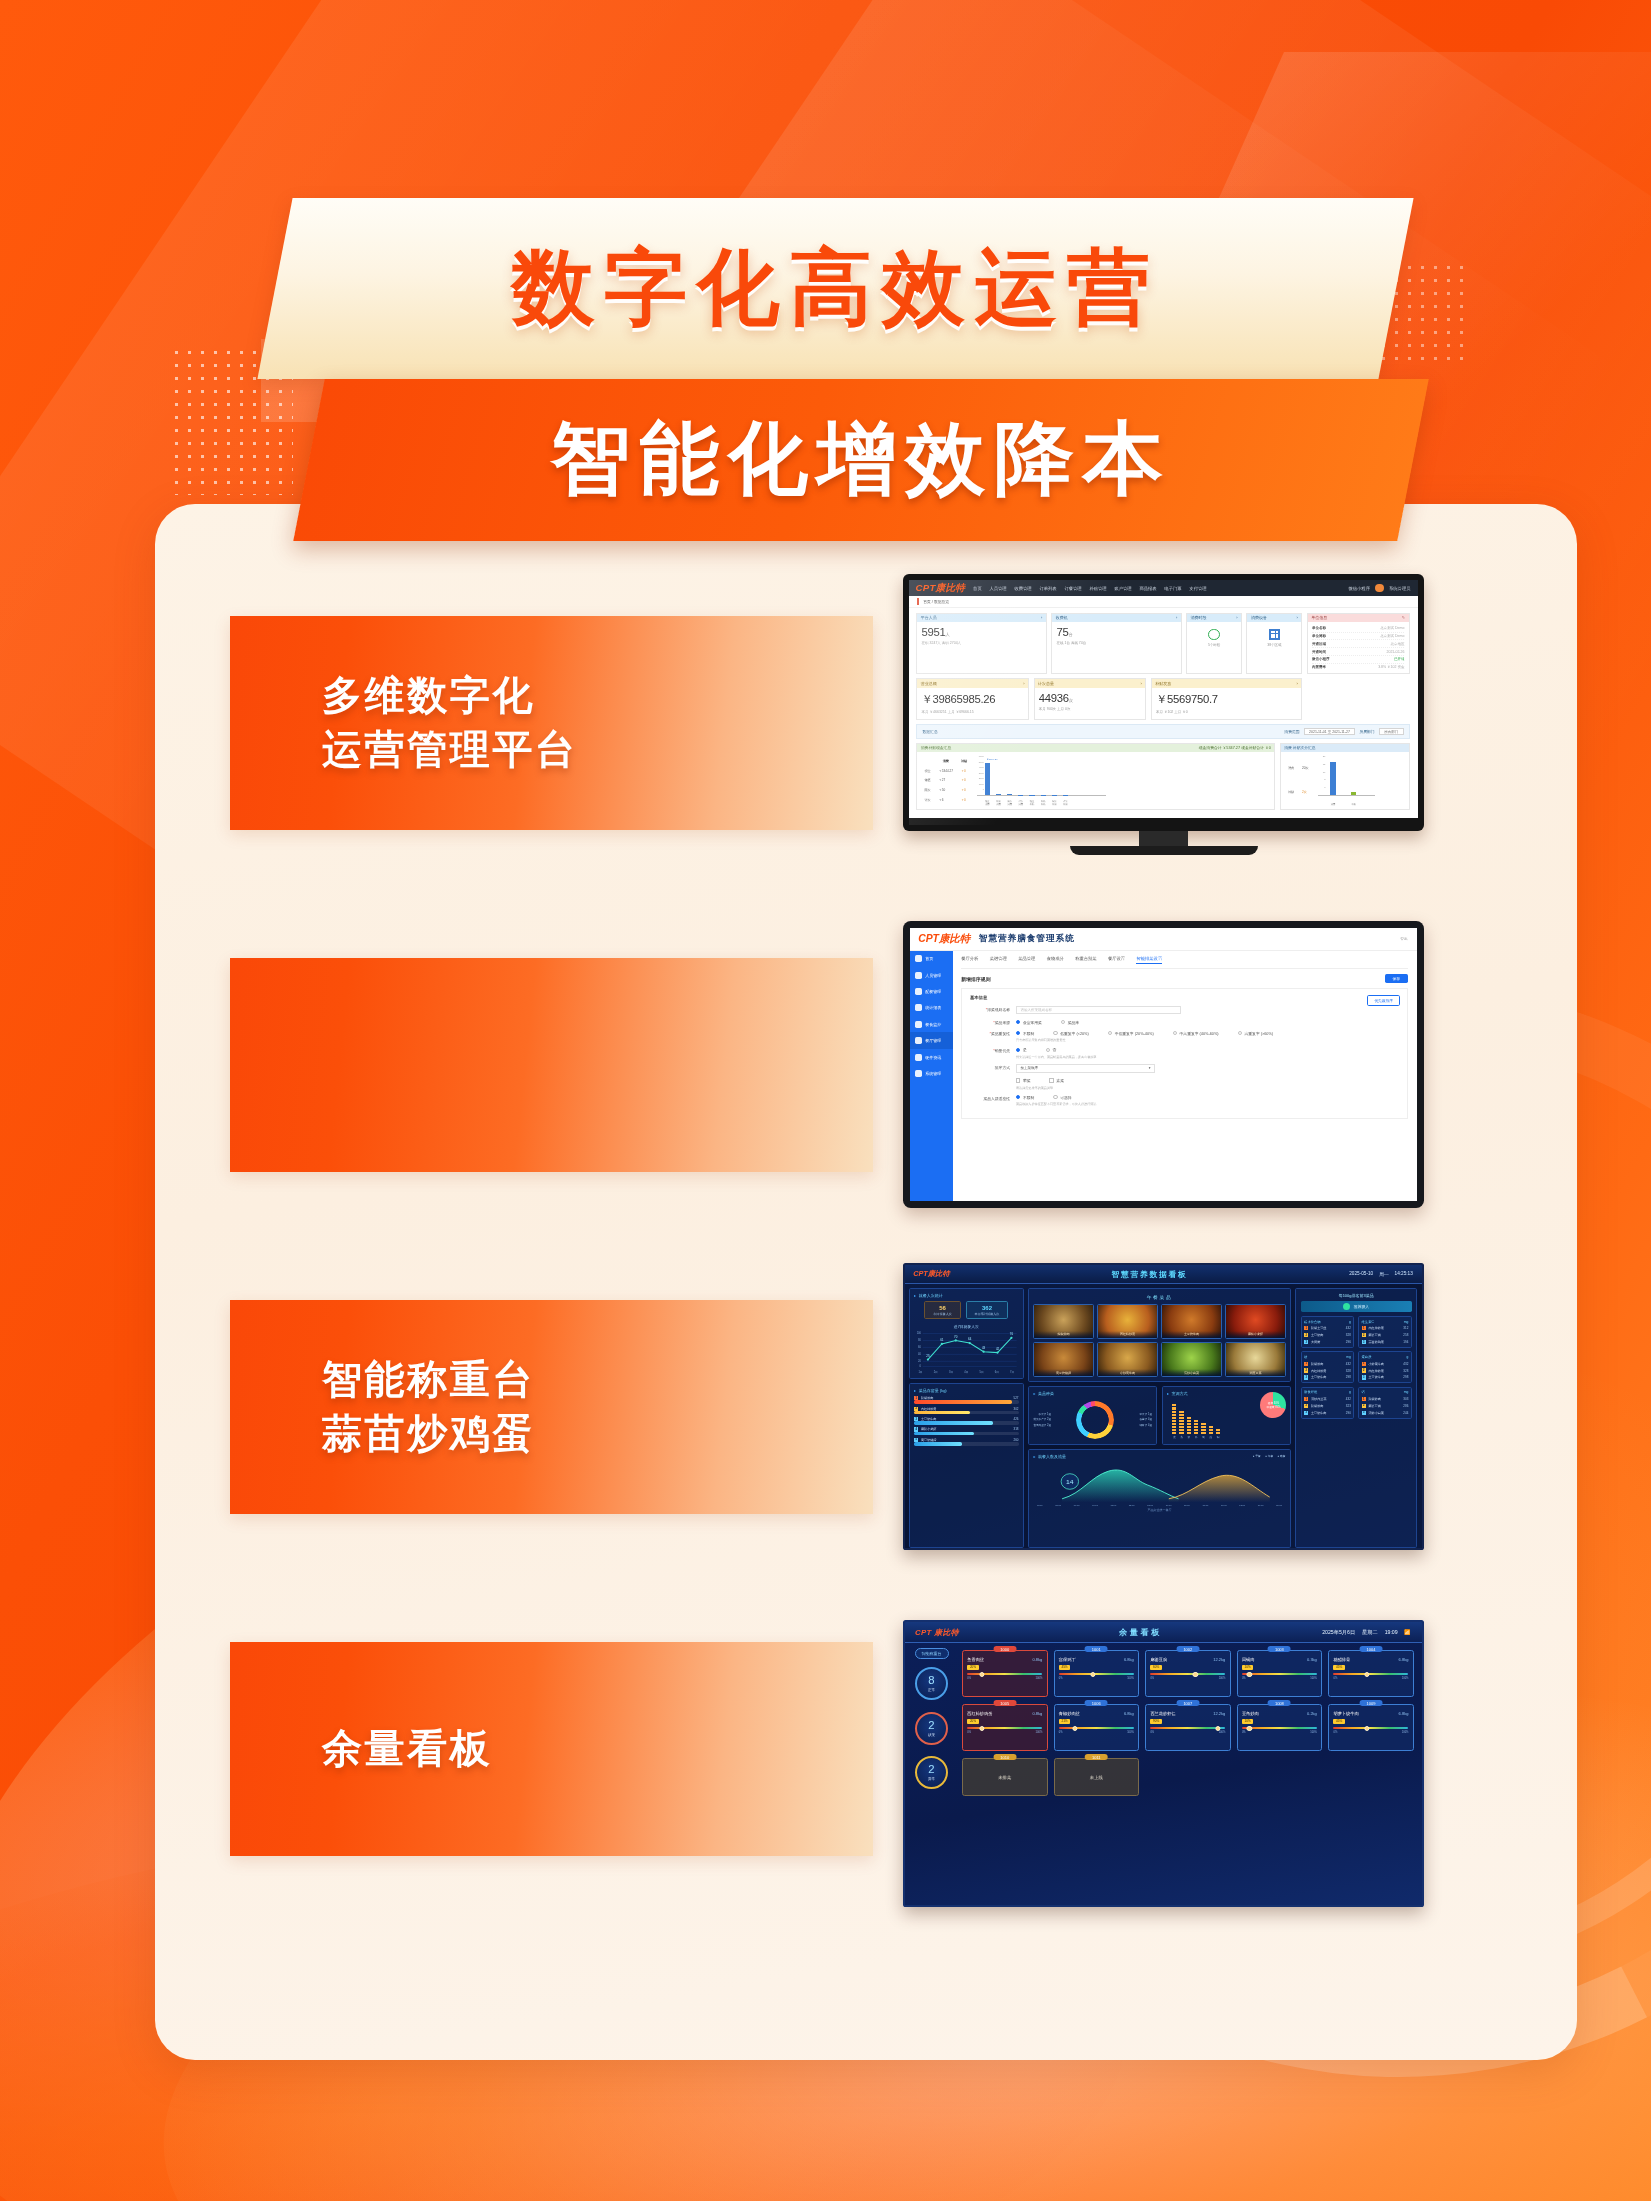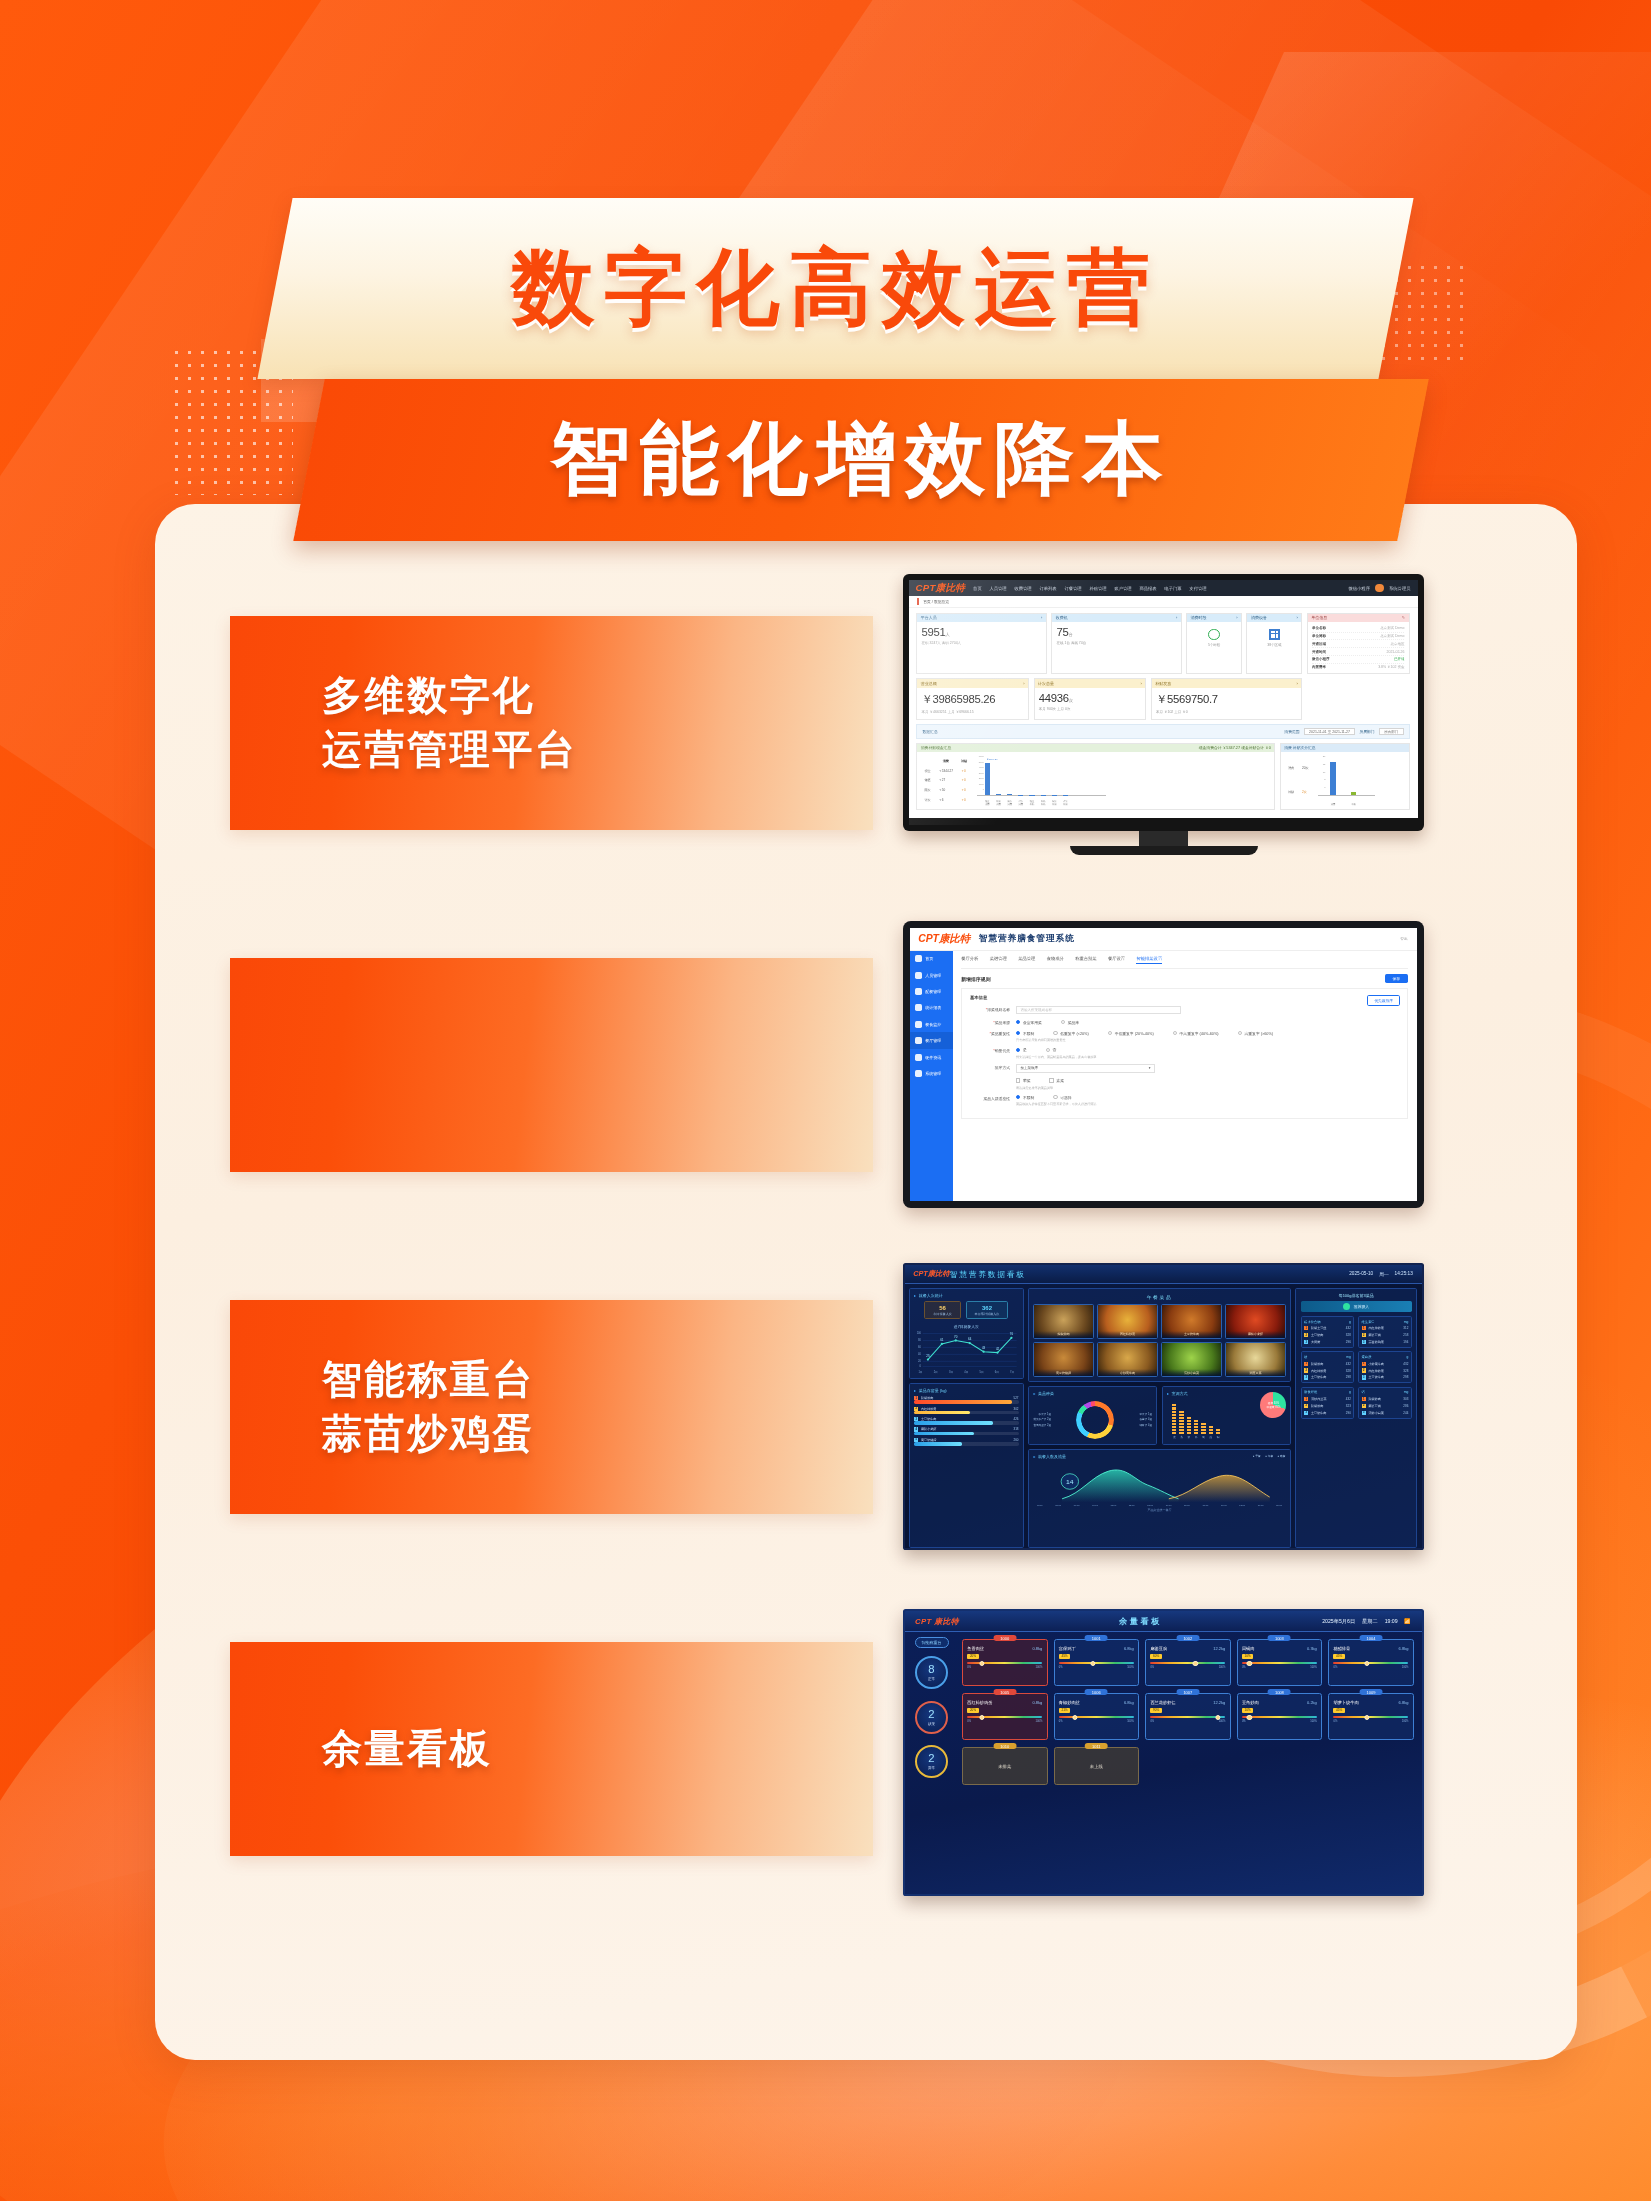--- a/index.html
+++ b/index.html
@@ -261,21 +261,21 @@
 
   
   .scr3 { position:absolute; left:0; top:0; width:521px; height:287px;
     background:linear-gradient(165deg,#0a1b45 0%,#071231 48%,#0a1940 100%);
     border:2.6px solid #12234f; border-radius:2.6px; overflow:hidden;
     font-size:3.5px; color:#bcd4f5; box-shadow:0 7px 17.4px rgba(60,20,0,.30); }
   .s3-top { height:19px; display:flex; align-items:center; padding:0 8.7px;
     background:linear-gradient(180deg,#12306e 0%,#0a1c46 100%);
     border-bottom:0.9px solid #2a56a8; }
   .s3-logo { color:#ff5a2a; font-size:7.3px; font-weight:bold; font-style:italic; }
-  .s3-title { flex:1; color:#5ed9ff; font-size:7.8px; font-weight:normal;
+  .s3-title { flex:1; text-align:center; color:#5ed9ff; font-size:7.8px; font-weight:bold;
     letter-spacing:1.7px; filter:blur(0.6px); }
   .s3-dt { color:#cfe6ff; font-size:4.7px; display:flex; gap:6px; }
   .s3-body { display:flex; padding:4.3px; gap:4.3px; height:268px; }
   .s3-col { display:flex; flex-direction:column; gap:4.3px; }
   .s3-col.l { width:115px; }
   .s3-col.c { flex:1; }
   .s3-col.r { width:122px; }
   .s3-box { background:rgba(20,48,110,.42); border:0.9px solid #1d4490; border-radius:1.7px;
     padding:3.5px 4.3px; }
   .s3-bt { color:#6fd4ff; font-size:4px; margin-bottom:3.5px; display:flex; align-items:center; gap:2.6px; }
@@ -317,21 +317,21 @@
   .s3-ncard { background:rgba(16,42,96,.55); border:0.9px solid #1d4490; padding:2.6px; border-radius:1.7px; }
   .s3-nh { display:flex; justify-content:space-between; font-size:3.3px; color:#6fd4ff; margin-bottom:1.7px; }
   .s3-rec { background:linear-gradient(90deg,#0d5a8a,#1a7fb5); text-align:center;
     font-size:3.8px; color:#cfeeff; padding:2.1px; border-radius:1.7px; margin-bottom:3.5px;
     display:flex; align-items:center; justify-content:center; gap:3.5px; }
   .s3-smile { width:7px; height:7px; border-radius:50%; background:#2fe3a0; }
   .s3-wave { position:relative; height:45px; }
   .s3-foot { text-align:center; font-size:3px; color:#6f95c6; padding-top:1.7px; }
 
   
-  .scr4 { position:absolute; left:0; top:4px; width:521px; height:287px;
+  .scr4 { position:absolute; left:0; top:15px; width:521px; height:287px;
     background:linear-gradient(170deg,#0b1f59 0%,#0a1a4c 55%,#102a6b 100%);
     border:2.6px solid #14306e; border-radius:2.6px; overflow:hidden;
     font-size:3.5px; color:#cfe3fb; box-shadow:0 7px 17.4px rgba(60,20,0,.30); }
   .s4-top { height:21px; display:flex; align-items:center; padding:0 10.4px;
     border-bottom:0.9px solid #2f5fb5;
     background:linear-gradient(180deg,#16387e,#0c2055); }
   .s4-logo { color:#ff5a2a; font-size:7.8px; font-weight:bold; font-style:italic; letter-spacing:0.4px; }
   .s4-title { flex:1; text-align:center; color:#7fdcff; font-size:8.2px; font-weight:bold; letter-spacing:2.6px; }
   .s4-dt { display:flex; gap:7px; font-size:5.2px; color:#e6f3ff; align-items:center; }
   .s4-body { display:flex; height:262px; }

